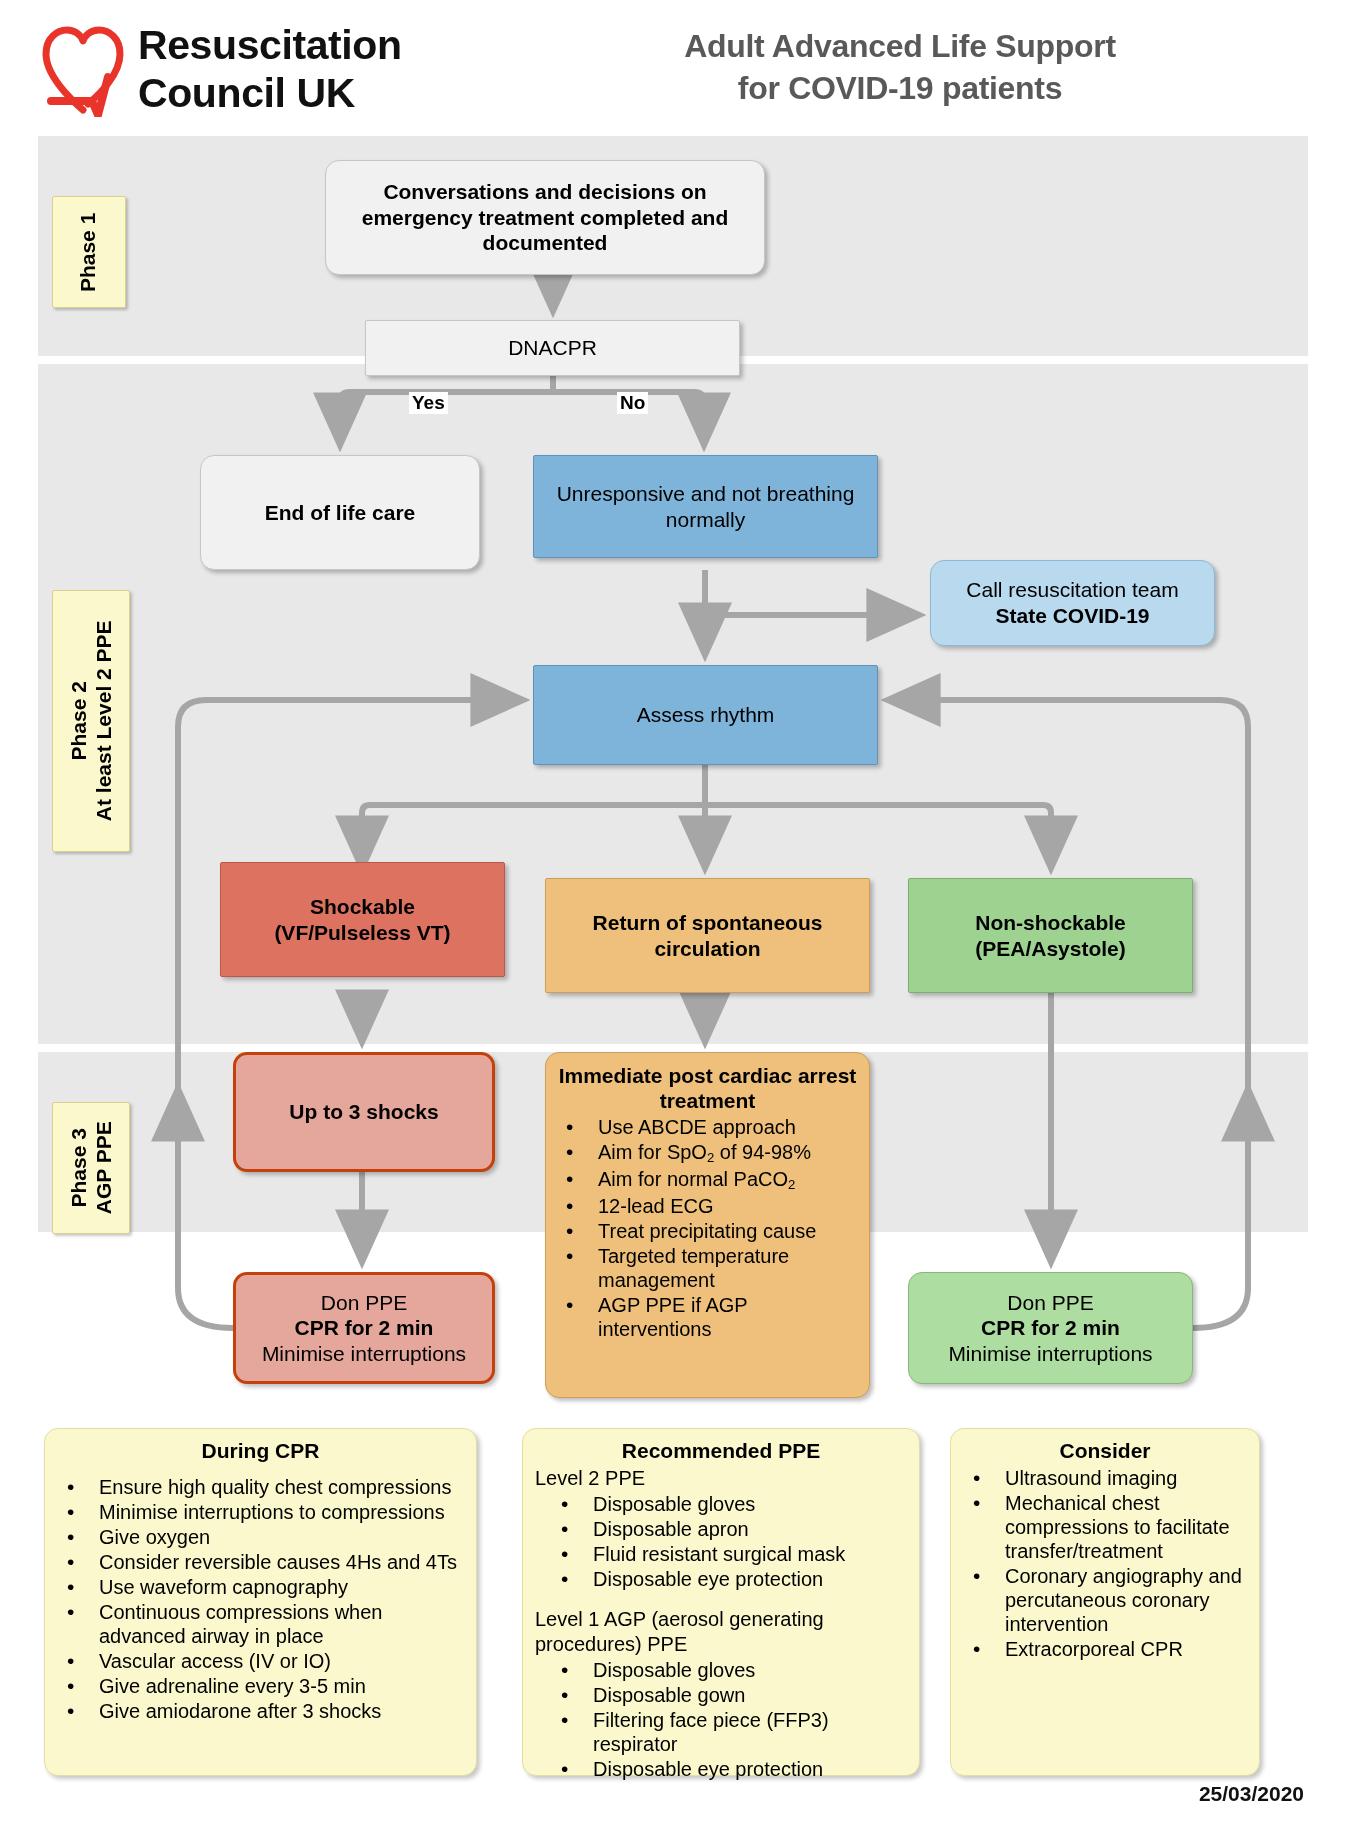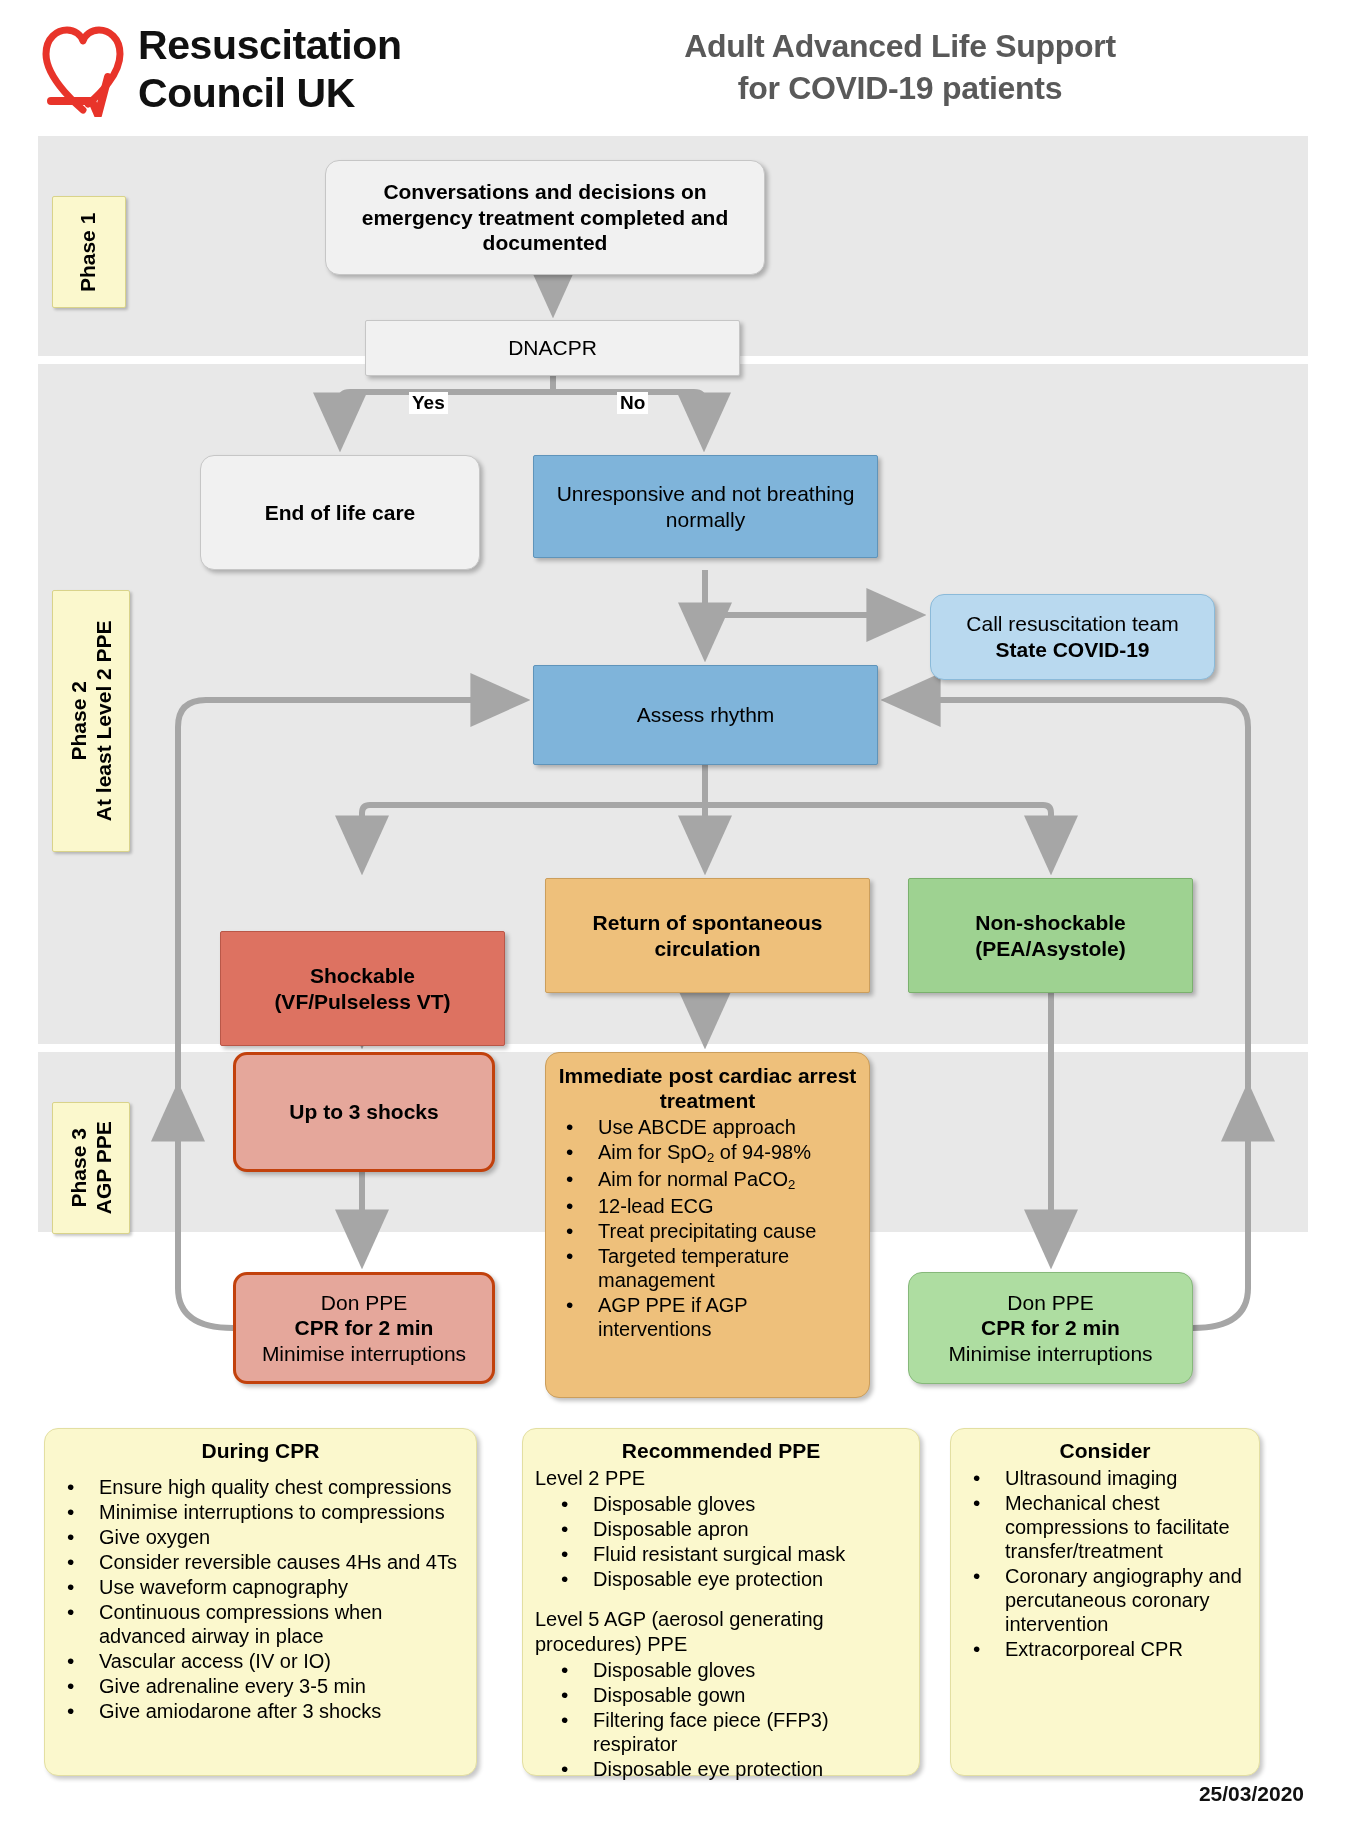--- a/index.html
+++ b/index.html
@@ -80,24 +80,24 @@
   .pink{background:#e5a79b;border:3px solid #c2410c;}
   .orange{background:#eec07b;border:1px solid #cb9e5c;}
   .green{background:#9ed291;border:1px solid #7ab06d;}
   .lgreen{background:#aedda1;border:1px solid #86b87a;}
 
   
   #n-conversations{left:325px;top:160px;width:440px;height:115px;}
   #n-dnacpr{left:365px;top:320px;width:375px;height:56px;}
   #n-eol{left:200px;top:455px;width:280px;height:115px;}
   #n-unresponsive{left:533px;top:455px;width:345px;height:103px;}
-  #n-callteam{left:930px;top:594px;width:285px;height:86px;}
+  #n-callteam{left:930px;top:560px;width:285px;height:86px;}
   #n-assess{left:533px;top:665px;width:345px;height:100px;}
 
-  #n-shockable{left:220px;top:931px;width:285px;height:115px;}
+  #n-shockable{left:220px;top:862px;width:285px;height:115px;}
   #n-rosc{left:545px;top:878px;width:325px;height:115px;}
   #n-nonshockable{left:908px;top:878px;width:285px;height:115px;}
 
   #n-shocks{left:233px;top:1052px;width:262px;height:120px;}
   #n-postarrest{
     left:545px;top:1052px;width:325px;height:346px;
     align-items:stretch;justify-content:flex-start;padding:10px 12px 8px 12px;
   }
   #n-donppe-left{left:233px;top:1272px;width:262px;height:112px;}
   #n-donppe-right{left:908px;top:1272px;width:285px;height:112px;}
@@ -316,21 +316,21 @@
 
 <div class="panel" id="p-ppe">
   <h3>Recommended PPE</h3>
   <div class="plain">Level 2 PPE</div>
   <ul class="bl">
     <li><span>Disposable gloves</span></li>
     <li><span>Disposable apron</span></li>
     <li><span>Fluid resistant surgical mask</span></li>
     <li><span>Disposable eye protection</span></li>
   </ul>
-  <div class="plain" style="margin-top:16px;">Level 5 AGP (aerosol generating procedures) PPE</div>
+  <div class="plain" style="margin-top:16px;">Level 1 AGP (aerosol generating procedures) PPE</div>
   <ul class="bl">
     <li><span>Disposable gloves</span></li>
     <li><span>Disposable gown</span></li>
     <li><span>Filtering face piece (FFP3) respirator</span></li>
     <li><span>Disposable eye protection</span></li>
   </ul>
 </div>
 
 <div class="panel" id="p-consider">
   <h3>Consider</h3>

